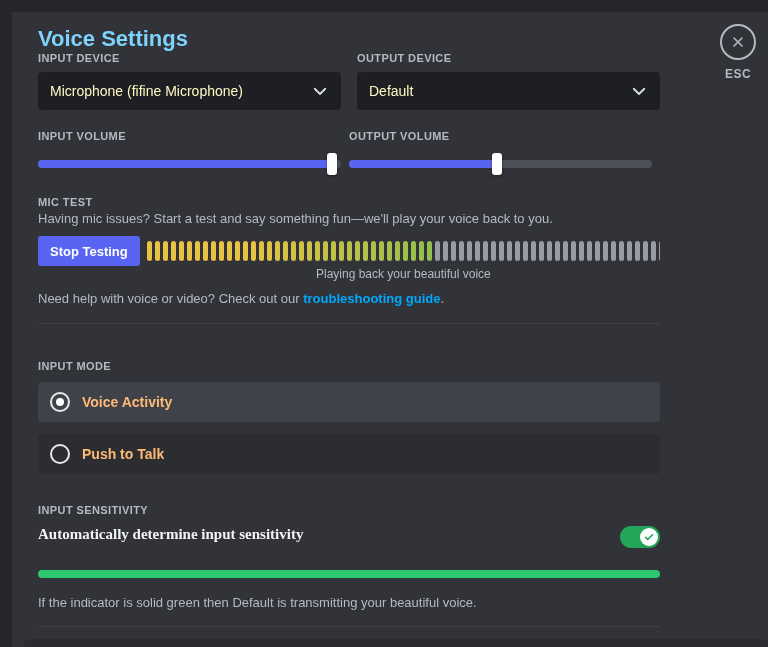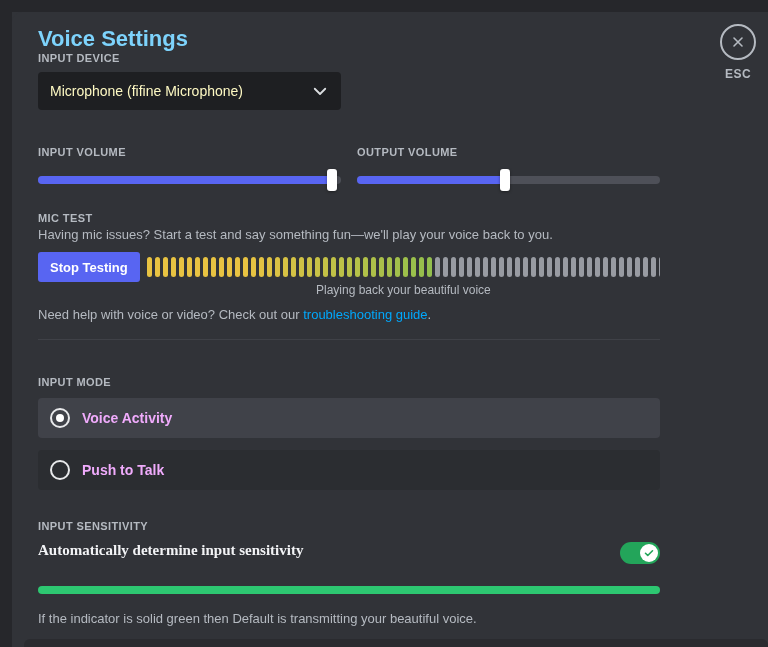--- a/index.html
+++ b/index.html
@@ -27,60 +27,60 @@
   .col { width:303px; }
 
   .select {
     height:38px; background:#1e1f22; border-radius:4px;
     display:flex; align-items:center; justify-content:space-between;
     padding:0 12px; cursor:pointer;
   }
   .select .value { font-size:14px; color:#fef9c3; font-weight:500; }
   .chevron { display:flex; align-items:center; }
 
-  .volume-row { margin-top:36px; }
+  .volume-row { margin-top:20px;gap:8px; }
   .slider { position:relative; height:24px; margin-top:10px; cursor:pointer; }
   .slider .track { position:absolute; top:8px; left:0; right:0; height:8px; border-radius:4px; background:#4e5058; }
   .slider .fill  { position:absolute; top:8px; left:0; height:8px; border-radius:4px 0 0 4px; }
   .slider .thumb { position:absolute; top:1px; width:10px; height:22px; border-radius:3px; background:#ffffff; box-shadow:0 1px 3px rgba(0,0,0,.4); }
 
   .mic-test { margin-top:20px; }
   .mic-desc { font-size:13px; color:#b5bac1; margin-top:2px; line-height:18px; }
   .mic-row { display:flex; align-items:flex-start; margin-top:8px; }
   .stop-btn {
     height:30px; padding:0 12px; border:none; border-radius:3px;
     background:#5865f2; color:#ffffff; font-size:13px; font-weight:bold;
     font-family:inherit; cursor:pointer; flex:none;
   }
   .meter-col { flex:1; margin-left:7px; min-width:0;text-align:center; }
   .meter { height:30px; display:flex; align-items:center; overflow:hidden; }
   .meter .bar { width:5px; height:20px; border-radius:2.5px; margin-right:3px; flex:none; }
   .meter-caption { font-size:12px; color:#b5bac1; margin-top:1px; }
 
   .help-text { font-size:13px; color:#b5bac1; margin-top:10px; }
-  .help-text a { text-decoration:none; cursor:pointer; }
+  .help-text a { text-decoration:none; cursor:pointer;font-weight:bold; }
 
   .divider { border:none; border-top:1px solid #3f4147; margin-top:17px; }
 
   .input-mode { margin-top:36px; }
   .mode-row {
     height:40px; border-radius:4px; display:flex; align-items:center;
     padding:0 12px; cursor:pointer; margin-top:10px;
   }
   .mode-row.selected { background:#404249; }
   .mode-row.unselected { background:#2b2d31; margin-top:12px; }
   .radio {
     width:20px; height:20px; border-radius:50%;
     border:2px solid #e8e9eb; flex:none; position:relative;
   }
   .radio.checked::after {
     content:""; position:absolute; top:4px; left:4px;
     width:8px; height:8px; border-radius:50%; background:#ffffff;
   }
-  .mode-label { font-size:14px; font-weight:bold; color:#f0abfc; margin-left:12px; }
+  .mode-label { font-size:14px; font-weight:bold; color:#fdba74; margin-left:12px; }
 
   .input-sensitivity { margin-top:30px; }
   .auto-row { display:flex; align-items:flex-start; justify-content:space-between; margin-top:10px;font-family:Liberation Serif, serif; }
   .auto-label { font-size:15px; font-weight:bold; color:#f2f3f5; }
   .toggle {
     width:40px; height:22px; border-radius:11px; position:relative; cursor:pointer; flex:none;
   }
   .toggle .knob {
     position:absolute; top:2px; right:2px; width:18px; height:18px; border-radius:50%;
     background:#ffffff; display:flex; align-items:center; justify-content:center;
@@ -108,20 +108,31 @@
 <div class="panel">
   <div class="content">
 
     <div class="page-title">Voice Settings</div>
 
     <div class="two-col">
       <div class="col">
         <div class="section-label">INPUT DEVICE</div>
         <div class="select">
           <span class="value">Microphone (fifine Microphone)</span>
+          <span class="chevron">
+            <svg width="18" height="18" viewBox="0 0 24 24" fill="none">
+                <path d="M5 9l7 7 7-7" stroke="#dbdee1" stroke-width="2.4" stroke-linecap="round" stroke-linejoin="round"></path>
+              </svg>
+          </span>
+        </div>
+      </div>
+      <div class="col">
+        <div class="section-label">OUTPUT DEVICE</div>
+        <div class="select">
+          <span class="value">Default</span>
           <span class="chevron">
             <svg width="18" height="18" viewBox="0 0 24 24" fill="none">
                 <path d="M5 9l7 7 7-7" stroke="#dbdee1" stroke-width="2.4" stroke-linecap="round" stroke-linejoin="round"></path>
               </svg>
           </span>
         </div>
       </div>
     </div>
 
     <div class="two-col volume-row">

